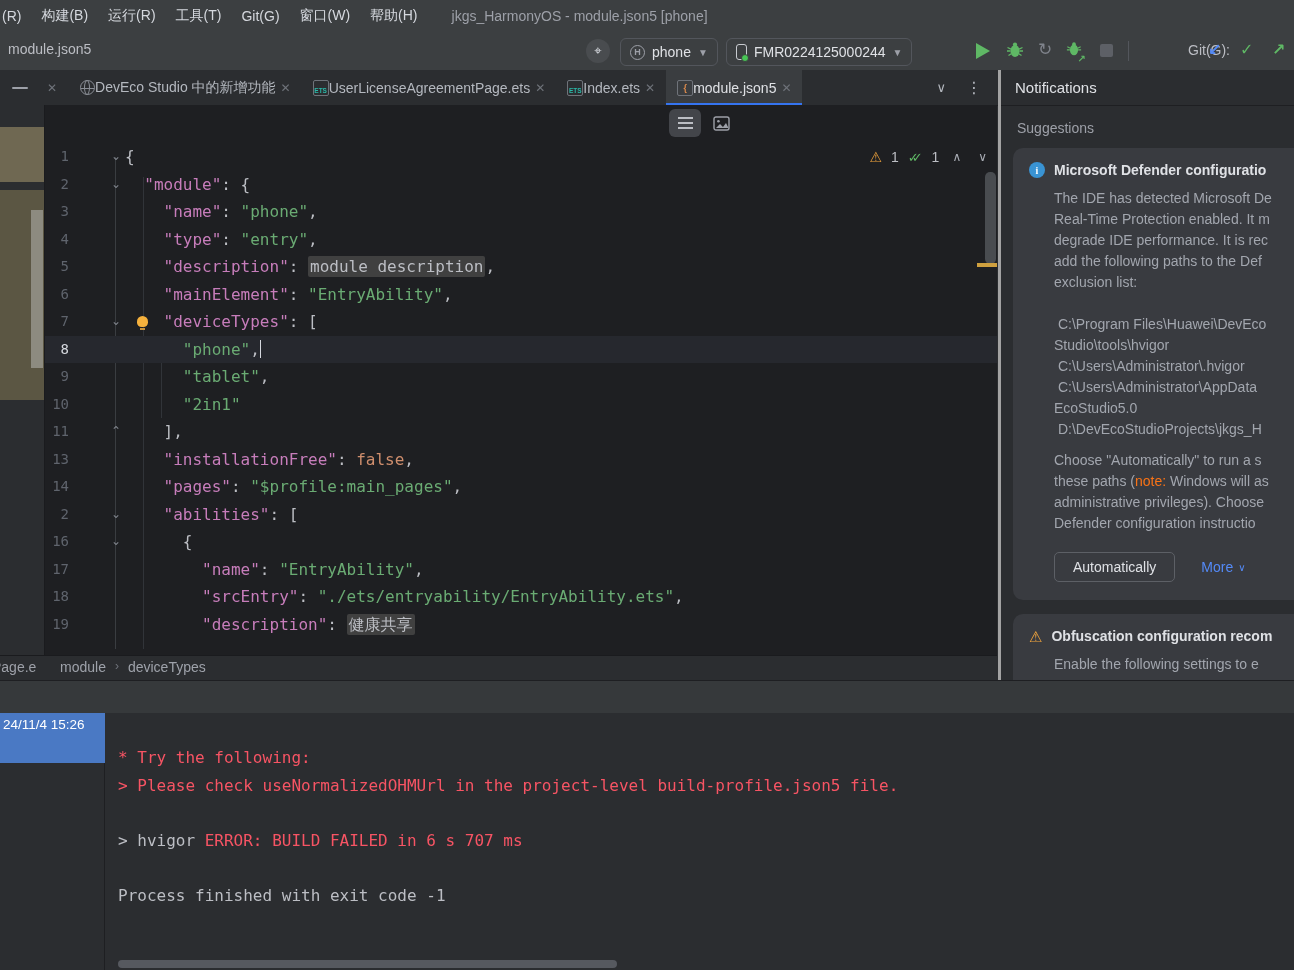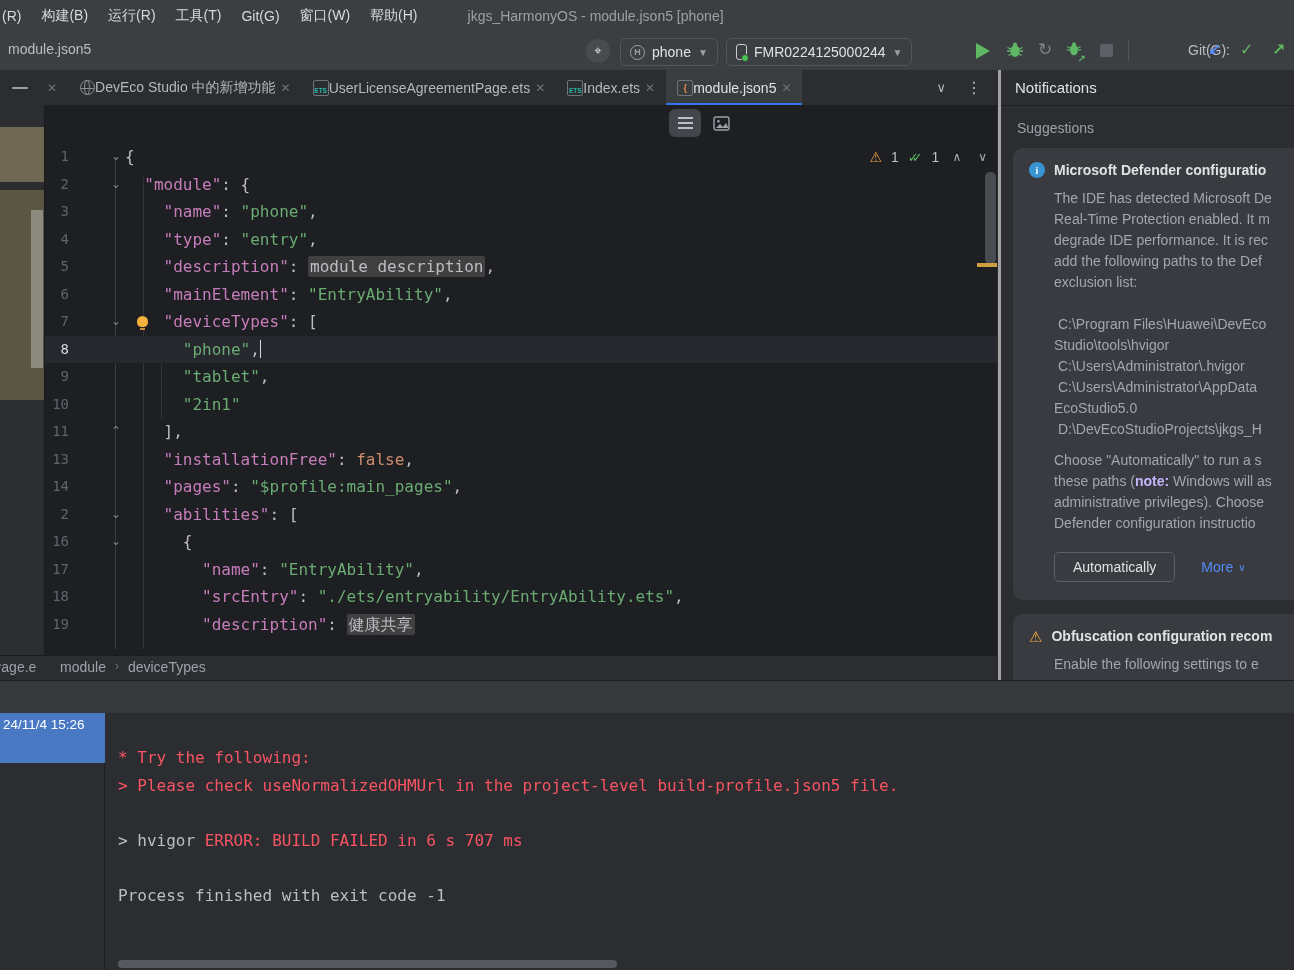--- a/index.html
+++ b/index.html
@@ -2,21 +2,21 @@
 <html><head>
 <meta charset="utf-8">
 <style>
   html,body{margin:0;padding:0;width:1294px;height:970px;overflow:hidden;background:#2b2d30;
     font-family:"Liberation Sans","DejaVu Sans",sans-serif;-webkit-font-smoothing:antialiased;}
   .abs{position:absolute}
   
   #menubar{left:0;top:0;width:1294px;height:31px;background:#3c3f41;display:flex;align-items:center;border-bottom:1px solid #333639}
   .mi{color:#d5d8de;font-size:14px;padding:0 10px;white-space:nowrap}
   .mi:first-child{padding-left:2px}
-  #wtitle{color:#9da0a8;font-size:14px;margin-left:40px;white-space:nowrap}
+  #wtitle{color:#9da0a8;font-size:14px;margin-left:24px;white-space:nowrap}
   
   #toolbar{left:0;top:31px;width:1294px;height:39px;background:#3c3f41}
   #doclabel{left:8px;top:10px;color:#bcbec4;font-size:14px}
   .circbtn{width:24px;height:24px;border-radius:50%;background:#494c4f;color:#d5d8de;display:flex;align-items:center;justify-content:center;font-size:13px}
   .ddbtn{height:28px;border:1px solid #53565c;border-radius:6px;display:flex;align-items:center;gap:7px;padding:0 9px;color:#dfe1e5;font-size:14px;background:#3c3f41;box-sizing:border-box}
   .chev{color:#9da0a8;font-size:10px}
   .hicon{width:15px;height:15px;border:1.4px solid #9da0a8;border-radius:50%;color:#9da0a8;font-size:9px;font-weight:bold;display:flex;align-items:center;justify-content:center;box-sizing:border-box}
   .phoneicon{width:11px;height:16px;border:1.5px solid #c8cbd0;border-radius:3px;position:relative;box-sizing:border-box}
   .phoneicon::after{content:"";position:absolute;right:-3px;bottom:-3px;width:6px;height:6px;border-radius:50%;background:#47c554;border:1px solid #3c3f41}
   .play{width:0;height:0;border-left:14px solid #5fb865;border-top:8px solid transparent;border-bottom:8px solid transparent}
@@ -48,21 +48,21 @@
   #notifbody{padding:12px 0 0 12px}
   #suglbl{color:#9da0a8;font-size:14px;margin:2px 0 12px 4px}
   .card{width:330px;background:#393b40;border-radius:10px;padding:14px 16px;box-sizing:border-box}
   .cardtitle{display:flex;align-items:center;gap:9px;margin-bottom:10px}
   .cardtitle b{color:#dfe1e5;font-size:14px;white-space:pre;overflow:hidden}
   .info-ic{width:16px;height:16px;border-radius:50%;background:#3993d3;color:#fff;font-size:10px;font-weight:bold;display:flex;align-items:center;justify-content:center;flex:none;font-family:"Liberation Serif",serif}
   .warn-ic{color:#f2a53d;font-size:15px;flex:none;line-height:1}
   .cbody{margin-left:25px}
   .nline{white-space:pre;overflow:hidden;font-size:14px;line-height:21px;color:#a2a6ae}
   .c-n{color:#a2a6ae}
-  .c-nb{color:#c4b5fd;font-weight:bold}
+  .c-nb{color:#f97316;font-weight:normal}
   .sp21{height:21px}
   .btnrow{margin:18px 0 4px 25px;display:flex;align-items:center;gap:26px}
   .secbtn{height:30px;padding:0 18px;border:1px solid #5d6066;border-radius:5px;background:transparent;color:#dfe1e5;font-size:14px;display:flex;align-items:center}
   .morelink{color:#548af7;font-size:14px;display:flex;align-items:center;gap:5px}
   .morelink .chev{color:#548af7}
   
   #leftstrip{left:0;top:105px;width:45px;height:550px;background:#2b2d30;border-right:1px solid #1a1b1e;box-sizing:border-box}
   .lsA{left:0;top:22px;width:44px;height:55px;background:#6f6852}
   .lsB{left:0;top:85px;width:44px;height:210px;background:#5b5643}
   .lsBar{left:31px;top:105px;width:12px;height:158px;background:#8d8b80}

